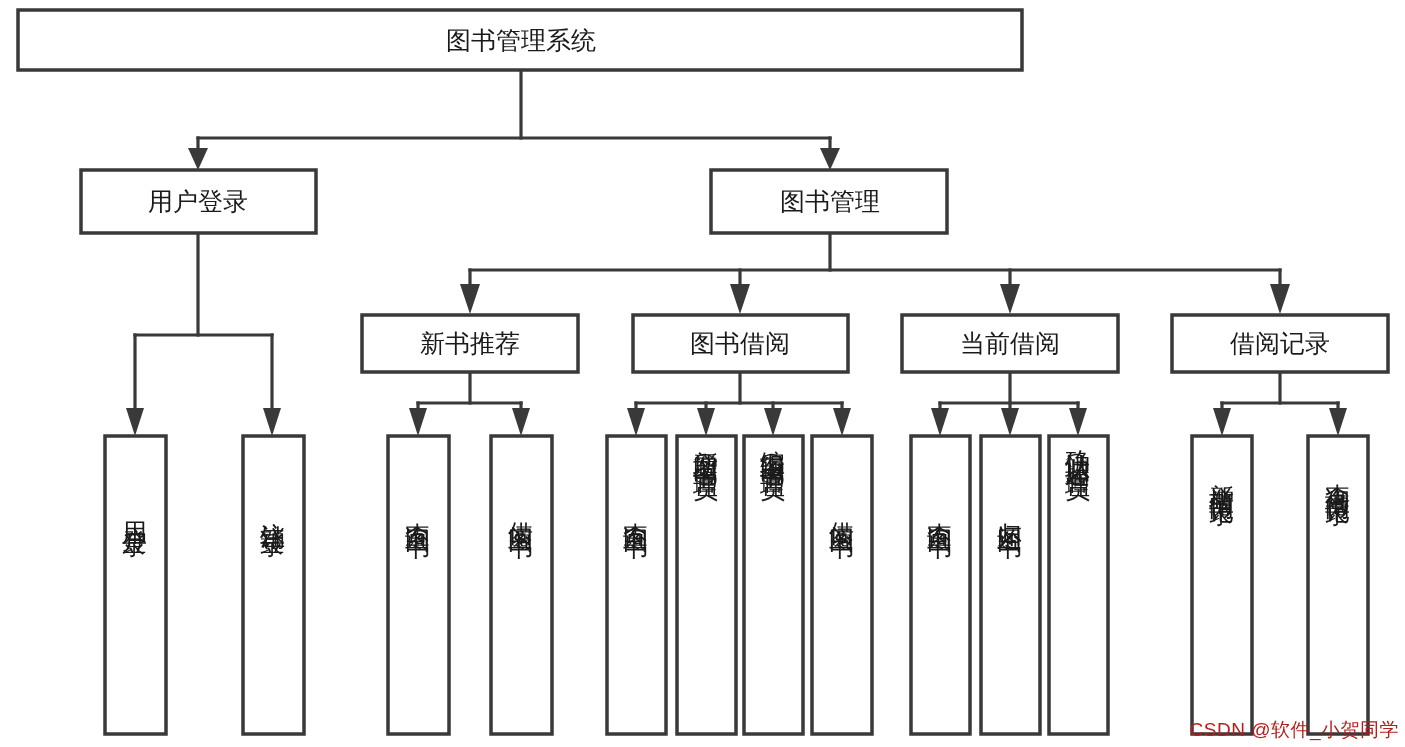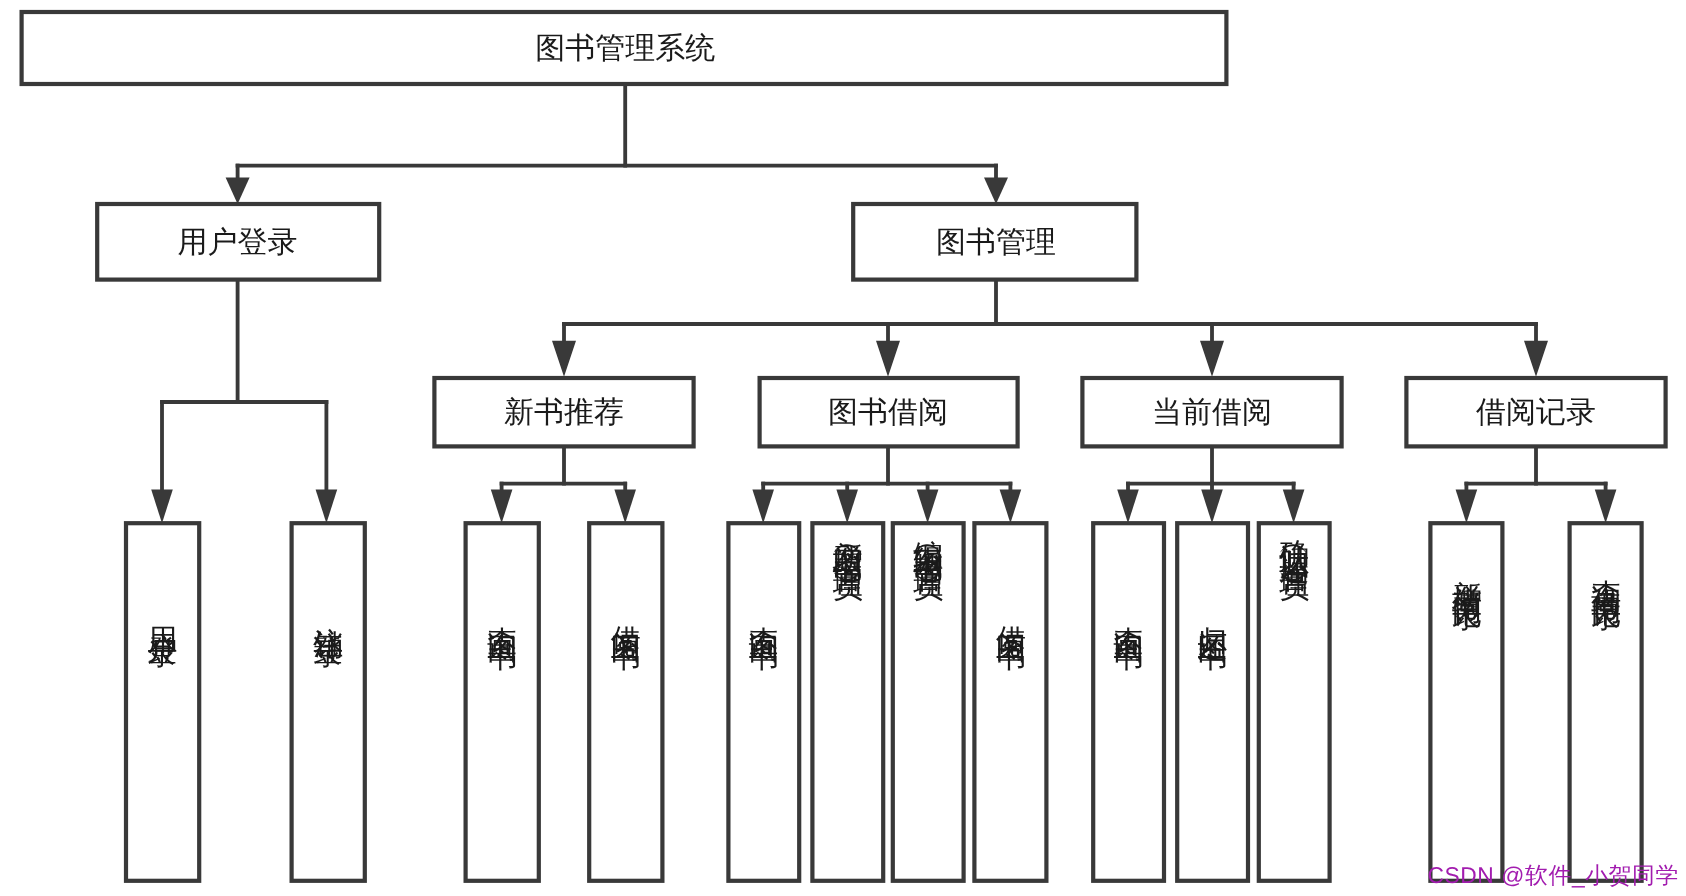--- a/index.html
+++ b/index.html
@@ -48,21 +48,21 @@
   }
   .arrow-head {
     fill: #393939;
   }
   .watermark {
     position: absolute;
     right: 6px;
     bottom: 4px;
     font-family: "Liberation Sans", "DejaVu Sans", sans-serif;
     font-size: 19px;
-    color: #a21caf;
+    color: #b91c1c;
     white-space: nowrap;
     letter-spacing: 0.5px;
     user-select: none;
   }
 </style>
 </head>
 <body>
 
 <svg id="diagram" viewBox="0 0 1405 747">
 

